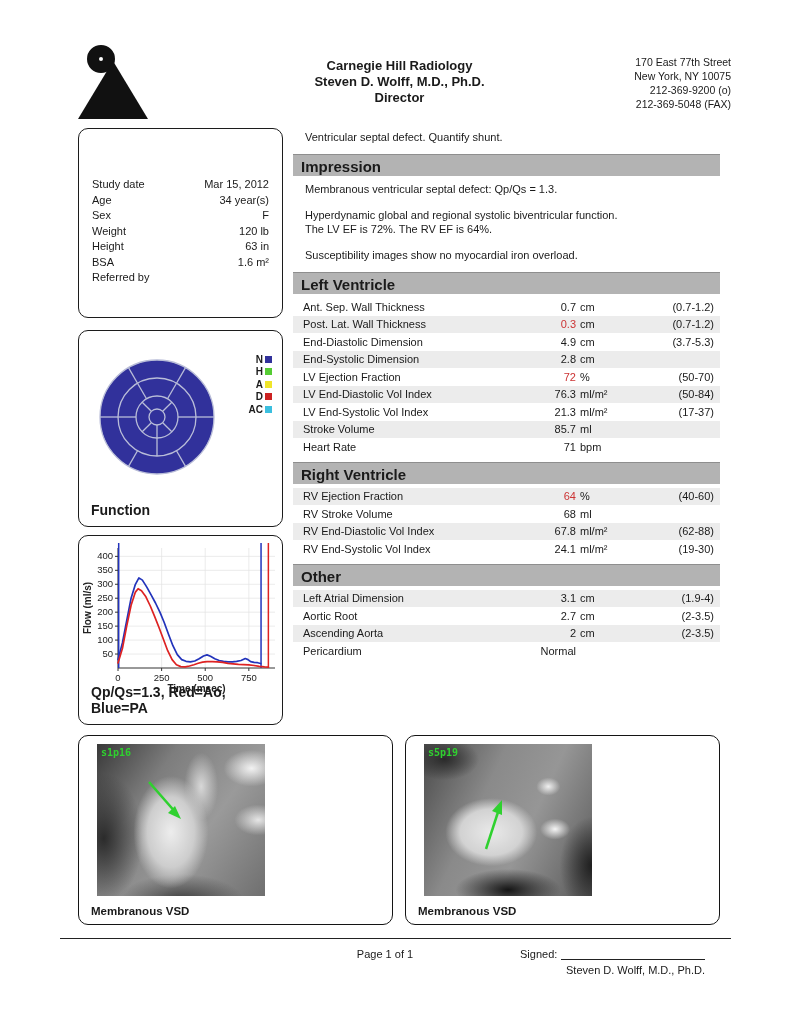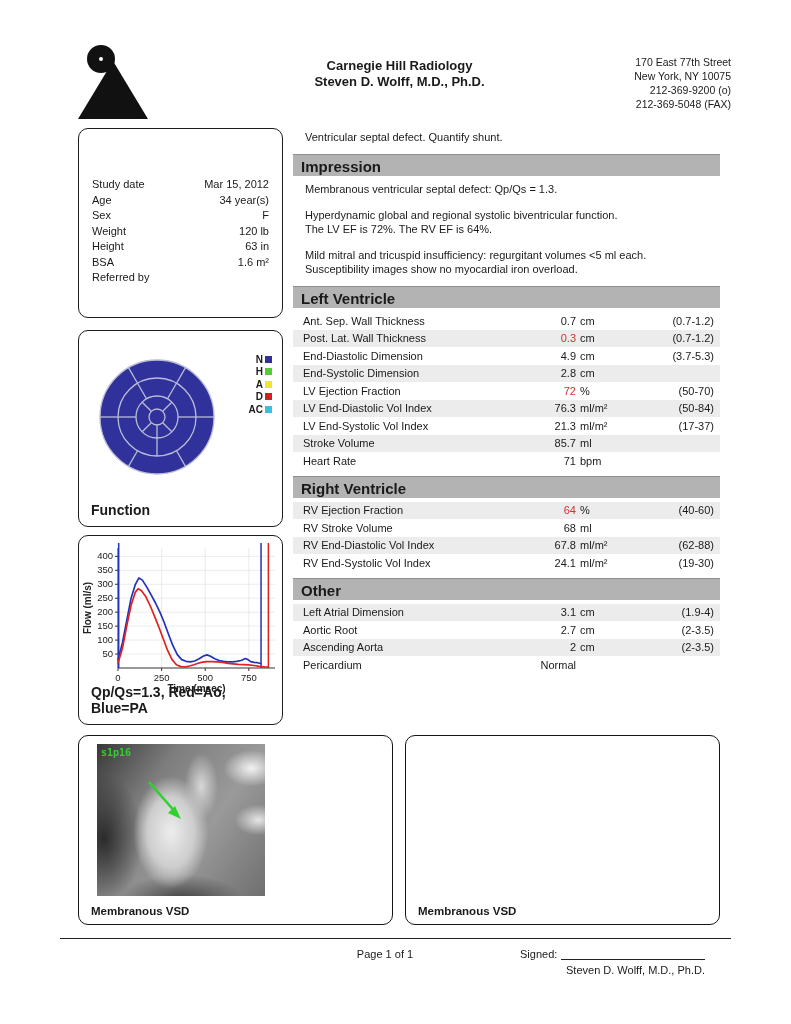--- a/index.html
+++ b/index.html
@@ -105,20 +105,21 @@
 </head>
 <body>
 
 <div class="logo">
   <div class="ring"></div>
   <div class="tri"></div>
 </div>
 <div class="head-center">
   <div>Carnegie Hill Radiology</div>
   <div>Steven D. Wolff, M.D., Ph.D.</div>
+  <div>Director</div>
 </div>
 <div class="head-right">
   <div>170 East 77th Street</div>
   <div>New York, NY 10075</div>
   <div>212-369-9200 (o)</div>
   <div>212-369-5048 (FAX)</div>
 </div>
 
 <div class="main">
 
@@ -263,21 +264,20 @@
 
     <div class="sectext">Ventricular septal defect. Quantify shunt.</div>
 
     <div class="secbar">Impression</div>
     <div class="sectext">
       <div>Membranous ventricular septal defect: Qp/Qs = 1.3.</div>
       <div class="pgap"></div>
       <div>Hyperdynamic global and regional systolic biventricular function.</div>
       <div>The LV EF is 72%. The RV EF is 64%.</div>
       <div class="pgap"></div>
-      <div>Mild mitral and tricuspid insufficiency: regurgitant volumes &lt;5 ml each.</div>
       <div>Susceptibility images show no myocardial iron overload.</div>
     </div>
 
     <div class="secbar">Left Ventricle</div>
     <div class="vtable">
       <div class="vrow">
           <span class="rlabel">Ant. Sep. Wall Thickness</span>
           <span class="rnum">0.7</span>
           <span class="runit">cm</span>
           <span class="rrange">(0.7-1.2)</span>
@@ -396,20 +396,27 @@
     <div class="mri mri-1">
       <span class="framecode">s1p16</span>
       <svg class="arrow" width="168" height="152">
         <line x1="52" y1="38" x2="80" y2="70" stroke="#2fd12f" stroke-width="2.5"></line>
         <polygon points="84,75 71,69 78,62" fill="#2fd12f"></polygon>
       </svg>
     </div>
     <div class="icaption">Membranous VSD</div>
   </div>
   <div class="ibox">
+    <div class="mri mri-2">
+      <span class="framecode">s5p19</span>
+      <svg class="arrow" width="168" height="152">
+        <line x1="62" y1="105" x2="76" y2="62" stroke="#2fd12f" stroke-width="2.5"></line>
+        <polygon points="78,56 78,71 68,67" fill="#2fd12f"></polygon>
+      </svg>
+    </div>
     <div class="icaption">Membranous VSD</div>
   </div>
 </div>
 
 <div class="footline"></div>
 <div class="footpage">Page 1 of 1</div>
 <div class="signed">
   <div class="sline">
     <span>Signed:</span>
     <span class="sig-line"></span>

